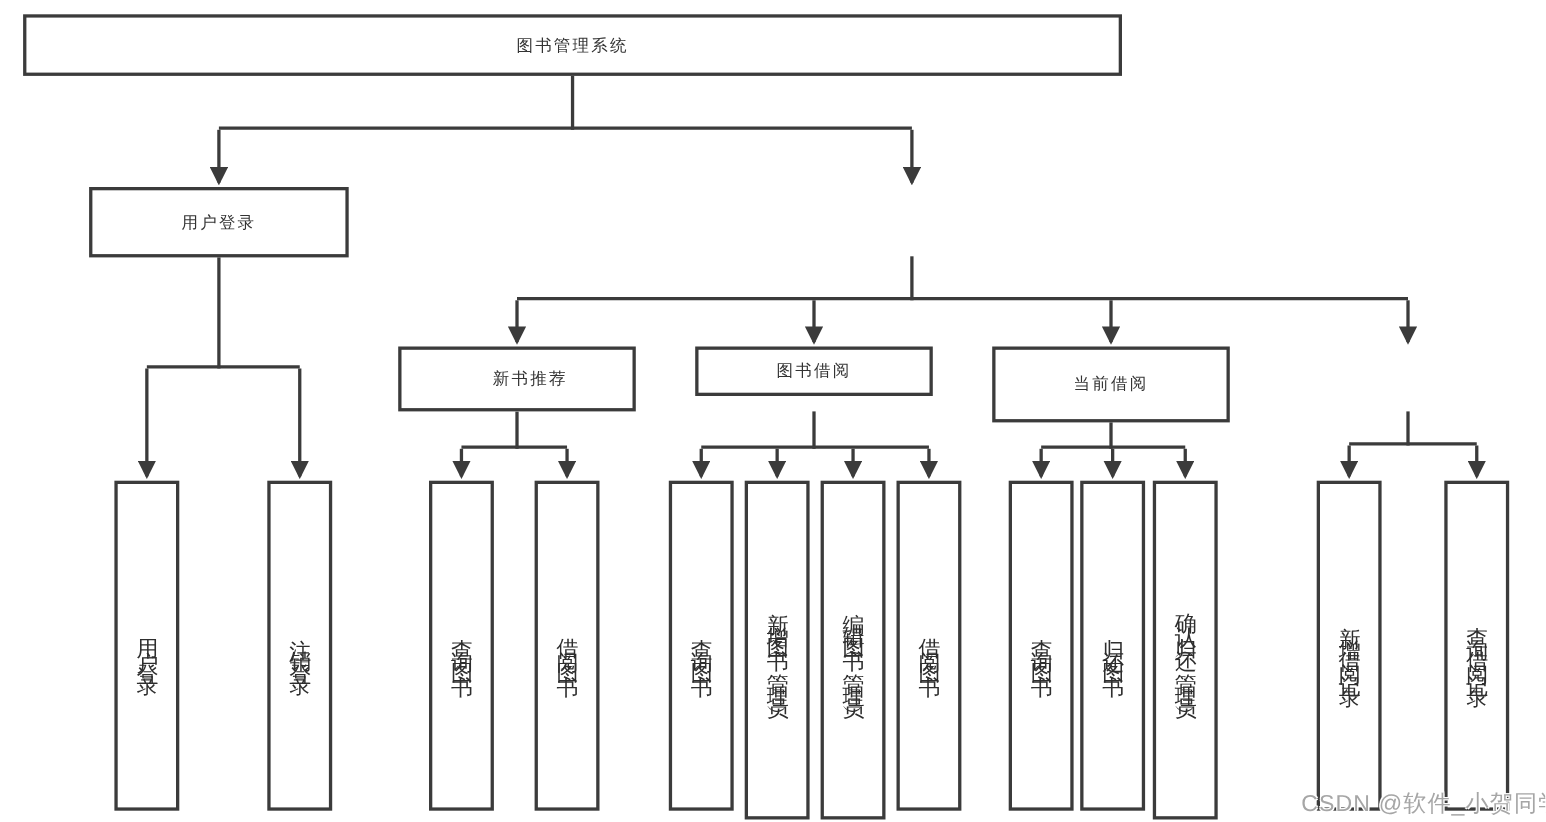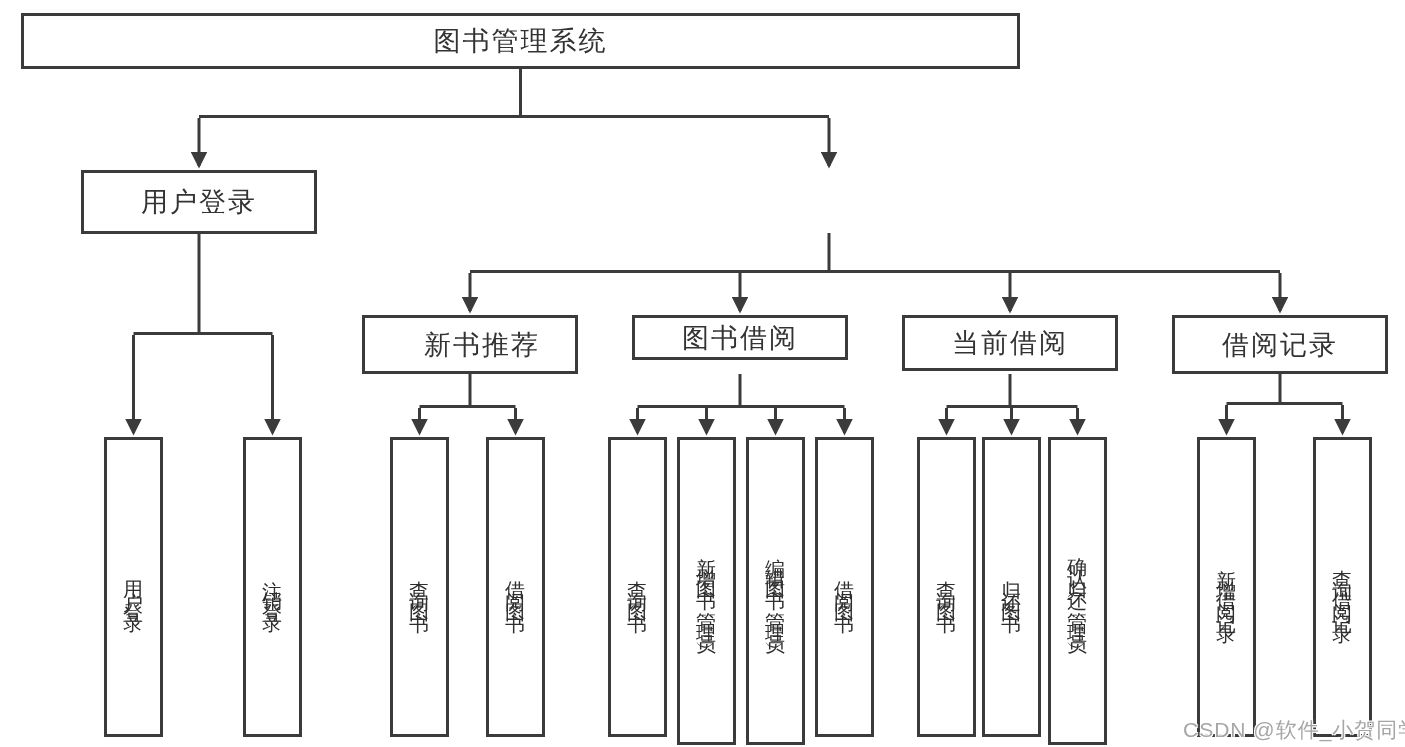--- a/index.html
+++ b/index.html
@@ -22,21 +22,21 @@
     box-sizing: border-box;
     border: 3px solid #3b3b3b;
     background: #ffffff;
     display: flex;
     align-items: center;
     justify-content: center;
     z-index: 2;
     color: #333333;
   }
   .hbox {
-    font-size: 27px;
+    font-size: 15px;
     letter-spacing: 2px;
     white-space: nowrap;
   }
   .vbox {
     writing-mode: vertical-rl;
     font-size: 20px;
     letter-spacing: 11px;
     line-height: 1;
     color: #2e2e2e;
   }
@@ -106,22 +106,21 @@
       <path d="M1342.5 405 V433" marker-end="url(#arrow)"></path>
     </g>
   </svg>
 
   <div class="box hbox" style="left:21px; top:13px; width:999px; height:56px;">图书管理系统</div>
 
   <div class="box hbox" style="left:81px; top:170px; width:236px; height:64px;">用户登录</div>
 
   <div class="box hbox" style="left:362px; top:315px; width:216px; height:59px;padding-left:24px;">新书推荐</div>
   <div class="box hbox" style="left:632px; top:315px; width:216px; height:45px;">图书借阅</div>
-  <div class="box hbox" style="left:902px; top:315px; width:216px; height:56px;">当前借阅</div>
-  <div class="box hbox" style="left:1172px; top:315px; width:216px; height:59px;">借阅记录</div>
+  <div class="box hbox" style="left:902px; top:315px; width:216px; height:69px;">当前借阅</div>
 
   <div class="box vbox" style="left:104px; top:437px; width:59px; height:300px;">用户登录</div>
   <div class="box vbox" style="left:243px; top:437px; width:59px; height:300px;">注销登录</div>
 
   <div class="box vbox" style="left:390px; top:437px; width:59px; height:300px;">查询图书</div>
   <div class="box vbox" style="left:486px; top:437px; width:59px; height:300px;">借阅图书</div>
 
   <div class="box vbox" style="left:608px; top:437px; width:59px; height:300px;">查询图书</div>
   <div class="box vbox" style="left:677px; top:437px; width:59px; height:308px;">新增图书（管理员）</div>
   <div class="box vbox" style="left:746px; top:437px; width:59px; height:308px;">编辑图书（管理员）</div>

